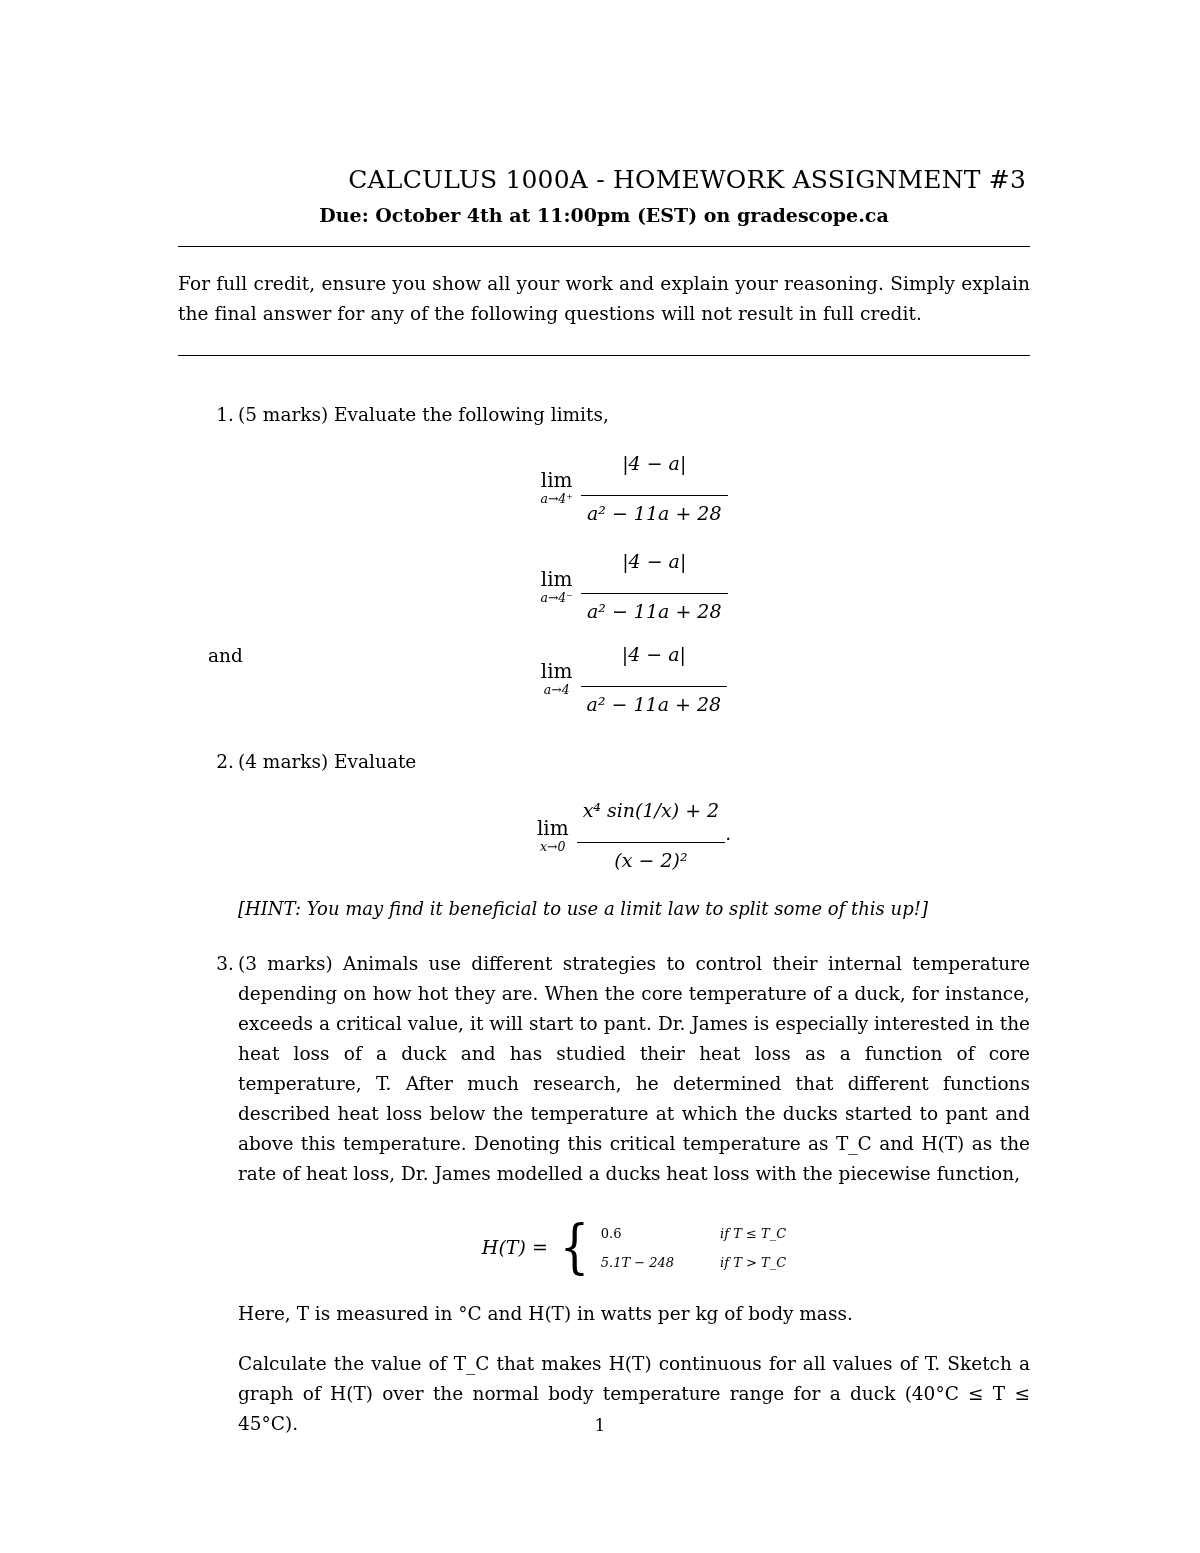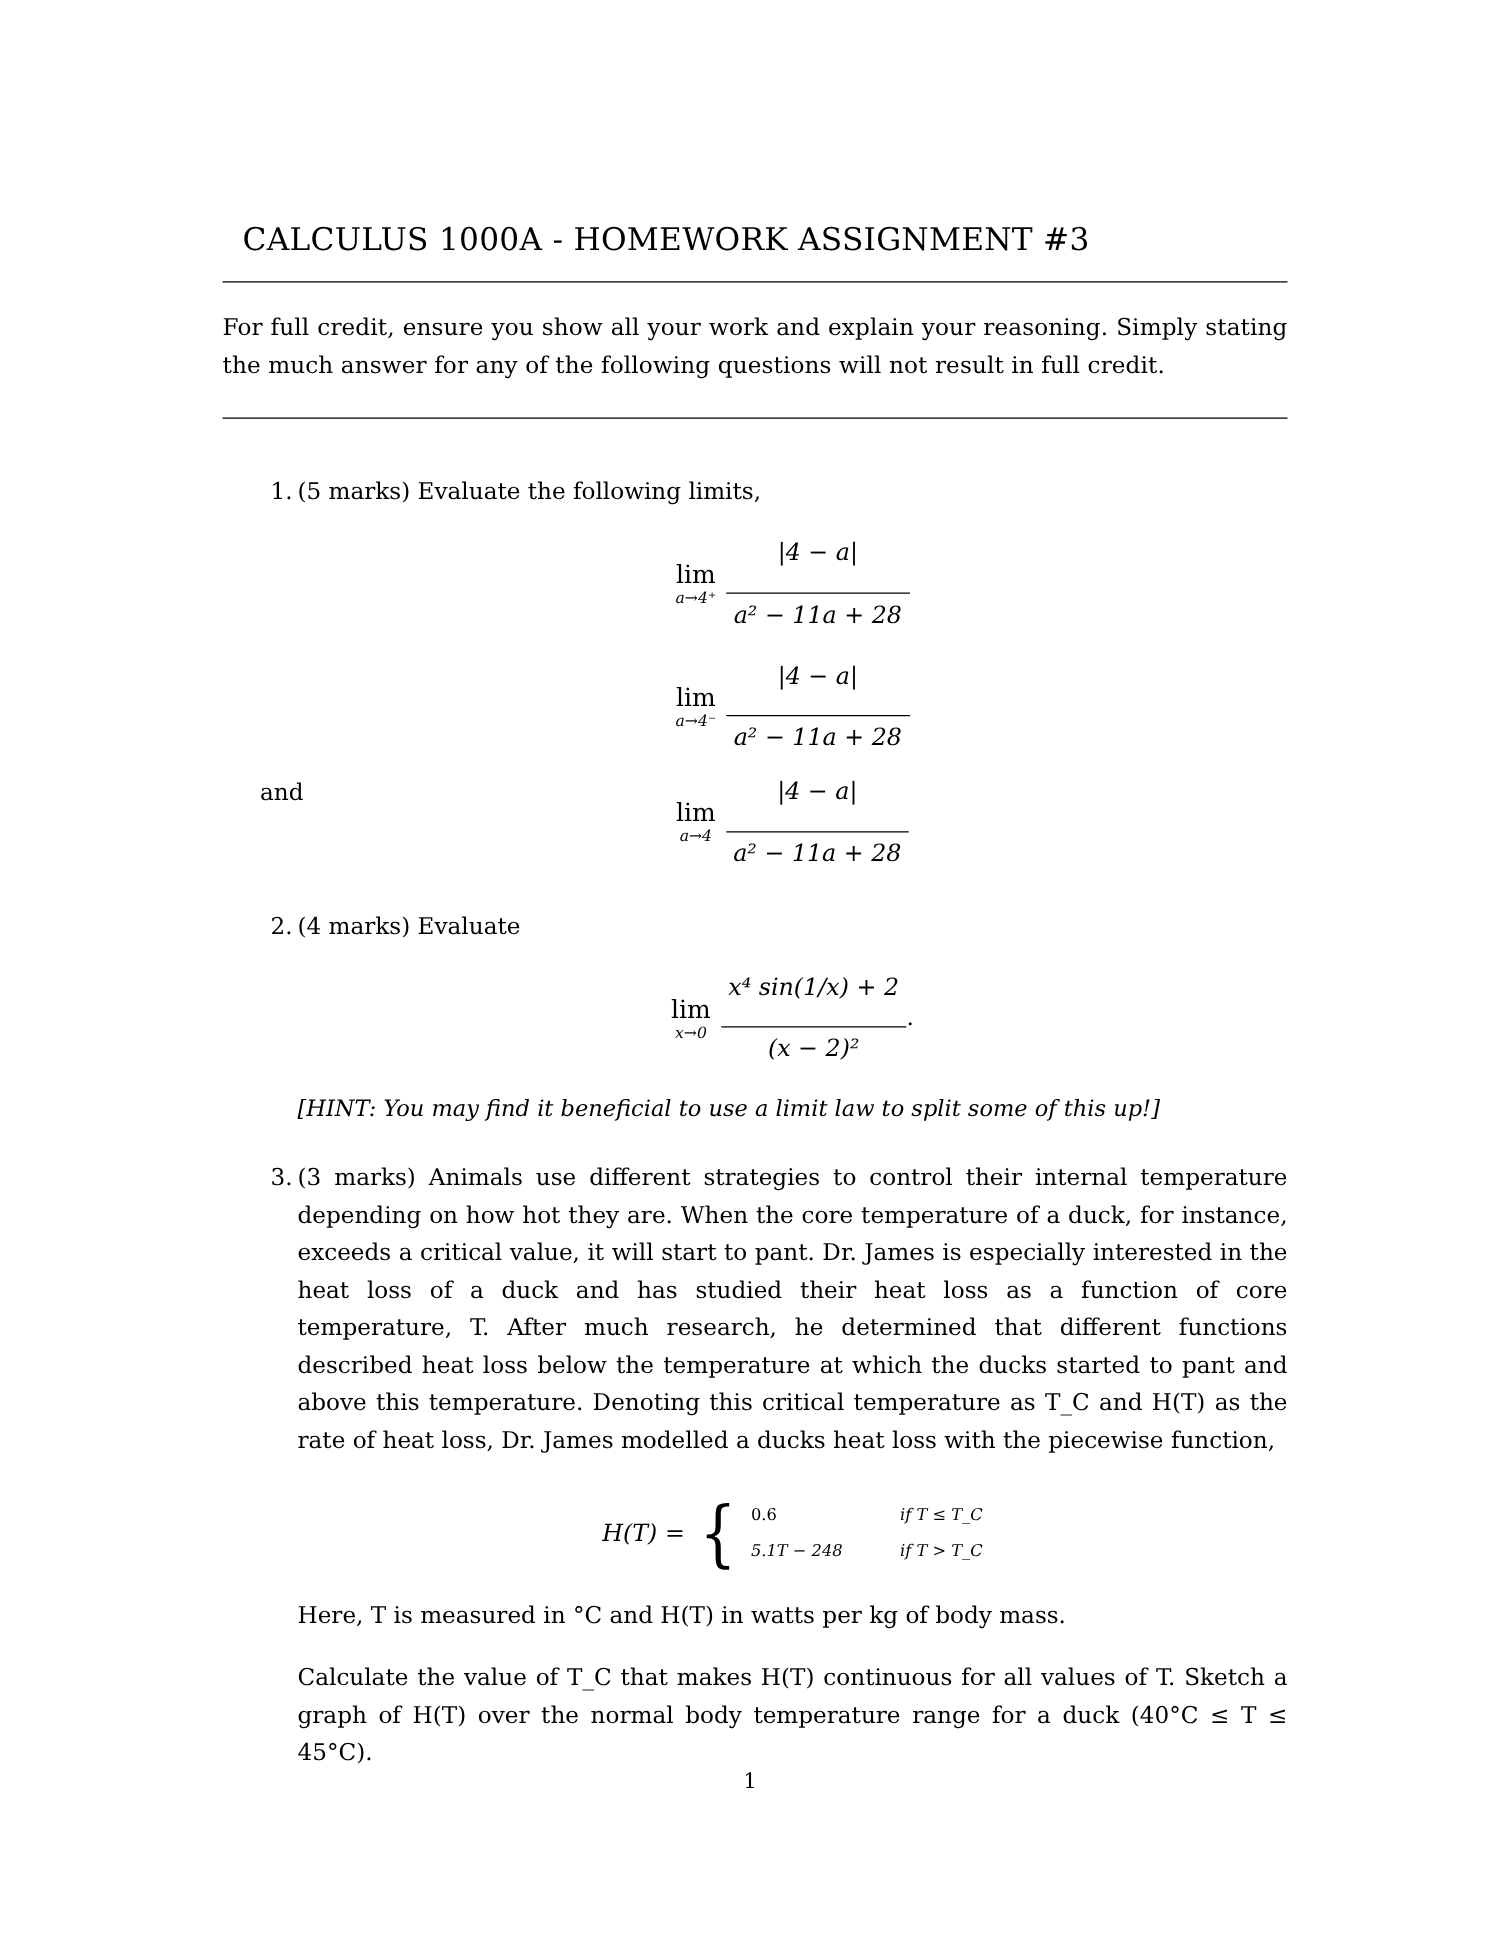--- a/index.html
+++ b/index.html
@@ -21,26 +21,26 @@
     width: 1200px;
     height: 1553px;
   }
   .content {
     position: absolute;
     left: 178px;
     top: 160px;
     width: 852px;
   }
   .title {
-    text-align: left;
+    text-align: right;
     font-size: 25px;
     letter-spacing: 0.2px;
     line-height: 1.25;
     font-variant: small-caps;
-    margin: 16px;
+    margin: 4px;
     font-weight: normal;
   }
   .subtitle {
     text-align: center;
     font-size: 19px;
     font-weight: bold;
     margin-top: 8px;
     line-height: 1.3;
   }
   .rule {
@@ -182,24 +182,25 @@
     font-size: 17px;
   }
 </style>
 </head>
 <body>
 
 <div class="page">
   <div class="content">
 
     <div class="title">CALCULUS 1000A - HOMEWORK ASSIGNMENT #3</div>
+    <div class="subtitle">Due: October 4th at 11:00pm (EST) on gradescope.ca</div>
 
     <hr class="rule">
 
-    <div class="intro">For full credit, ensure you show all your work and explain your reasoning. Simply stating the much answer for any of the following questions will not result in full credit.</div>
+    <div class="intro">For full credit, ensure you show all your work and explain your reasoning. Simply explain the final answer for any of the following questions will not result in full credit.</div>
 
     <hr class="rule2">
 
     <ol class="problems">
 
       <li>
         <span class="num">1.</span>
         <span>(5 marks) Evaluate the following limits,</span>
 
         <div class="math-display">

